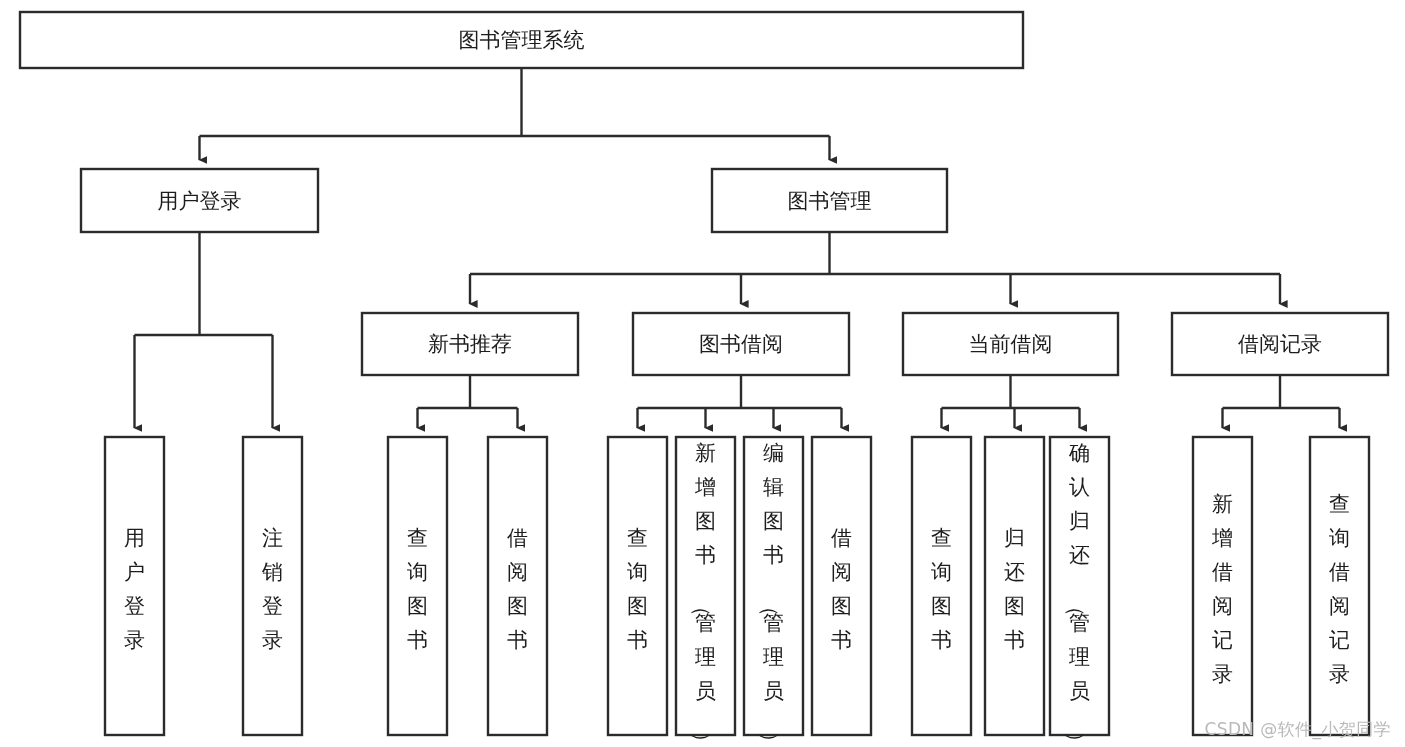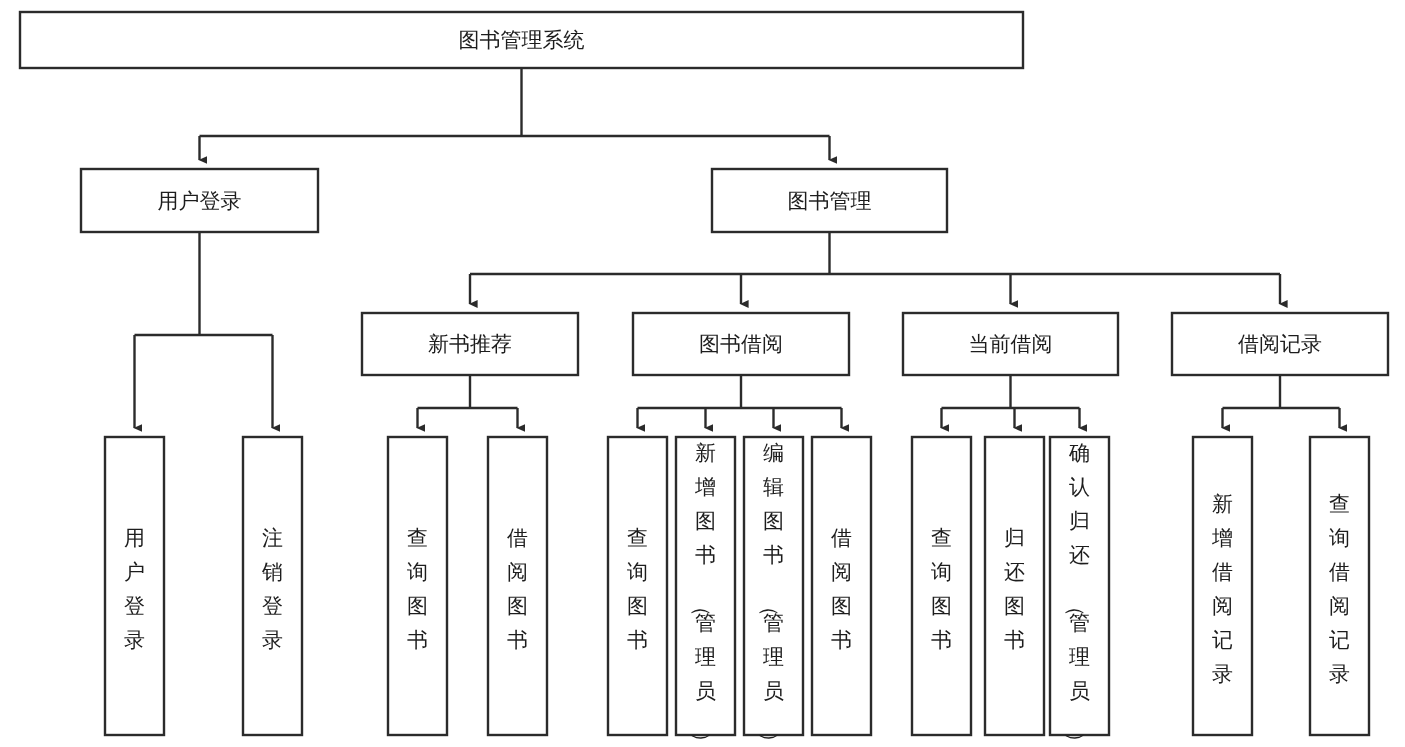--- a/index.html
+++ b/index.html
@@ -199,13 +199,14 @@
           <rect class="node-rect" x="1193" y="437" width="59" height="298"></rect>
           <text class="node-label-v" x="1222.5" y="510.52"><tspan x="1222.5" dy="0">新</tspan><tspan x="1222.5" dy="34">增</tspan><tspan x="1222.5" dy="34">借</tspan><tspan x="1222.5" dy="34">阅</tspan><tspan x="1222.5" dy="34">记</tspan><tspan x="1222.5" dy="34">录</tspan></text>
         </g>
         <g>
           <rect class="node-rect" x="1310" y="437" width="59" height="298"></rect>
           <text class="node-label-v" x="1339.5" y="510.52"><tspan x="1339.5" dy="0">查</tspan><tspan x="1339.5" dy="34">询</tspan><tspan x="1339.5" dy="34">借</tspan><tspan x="1339.5" dy="34">阅</tspan><tspan x="1339.5" dy="34">记</tspan><tspan x="1339.5" dy="34">录</tspan></text>
         </g>
       </g>
   </svg>
 
+  <div class="watermark">CSDN @软件_小贺同学</div>
 </div>
 
 </body></html>

